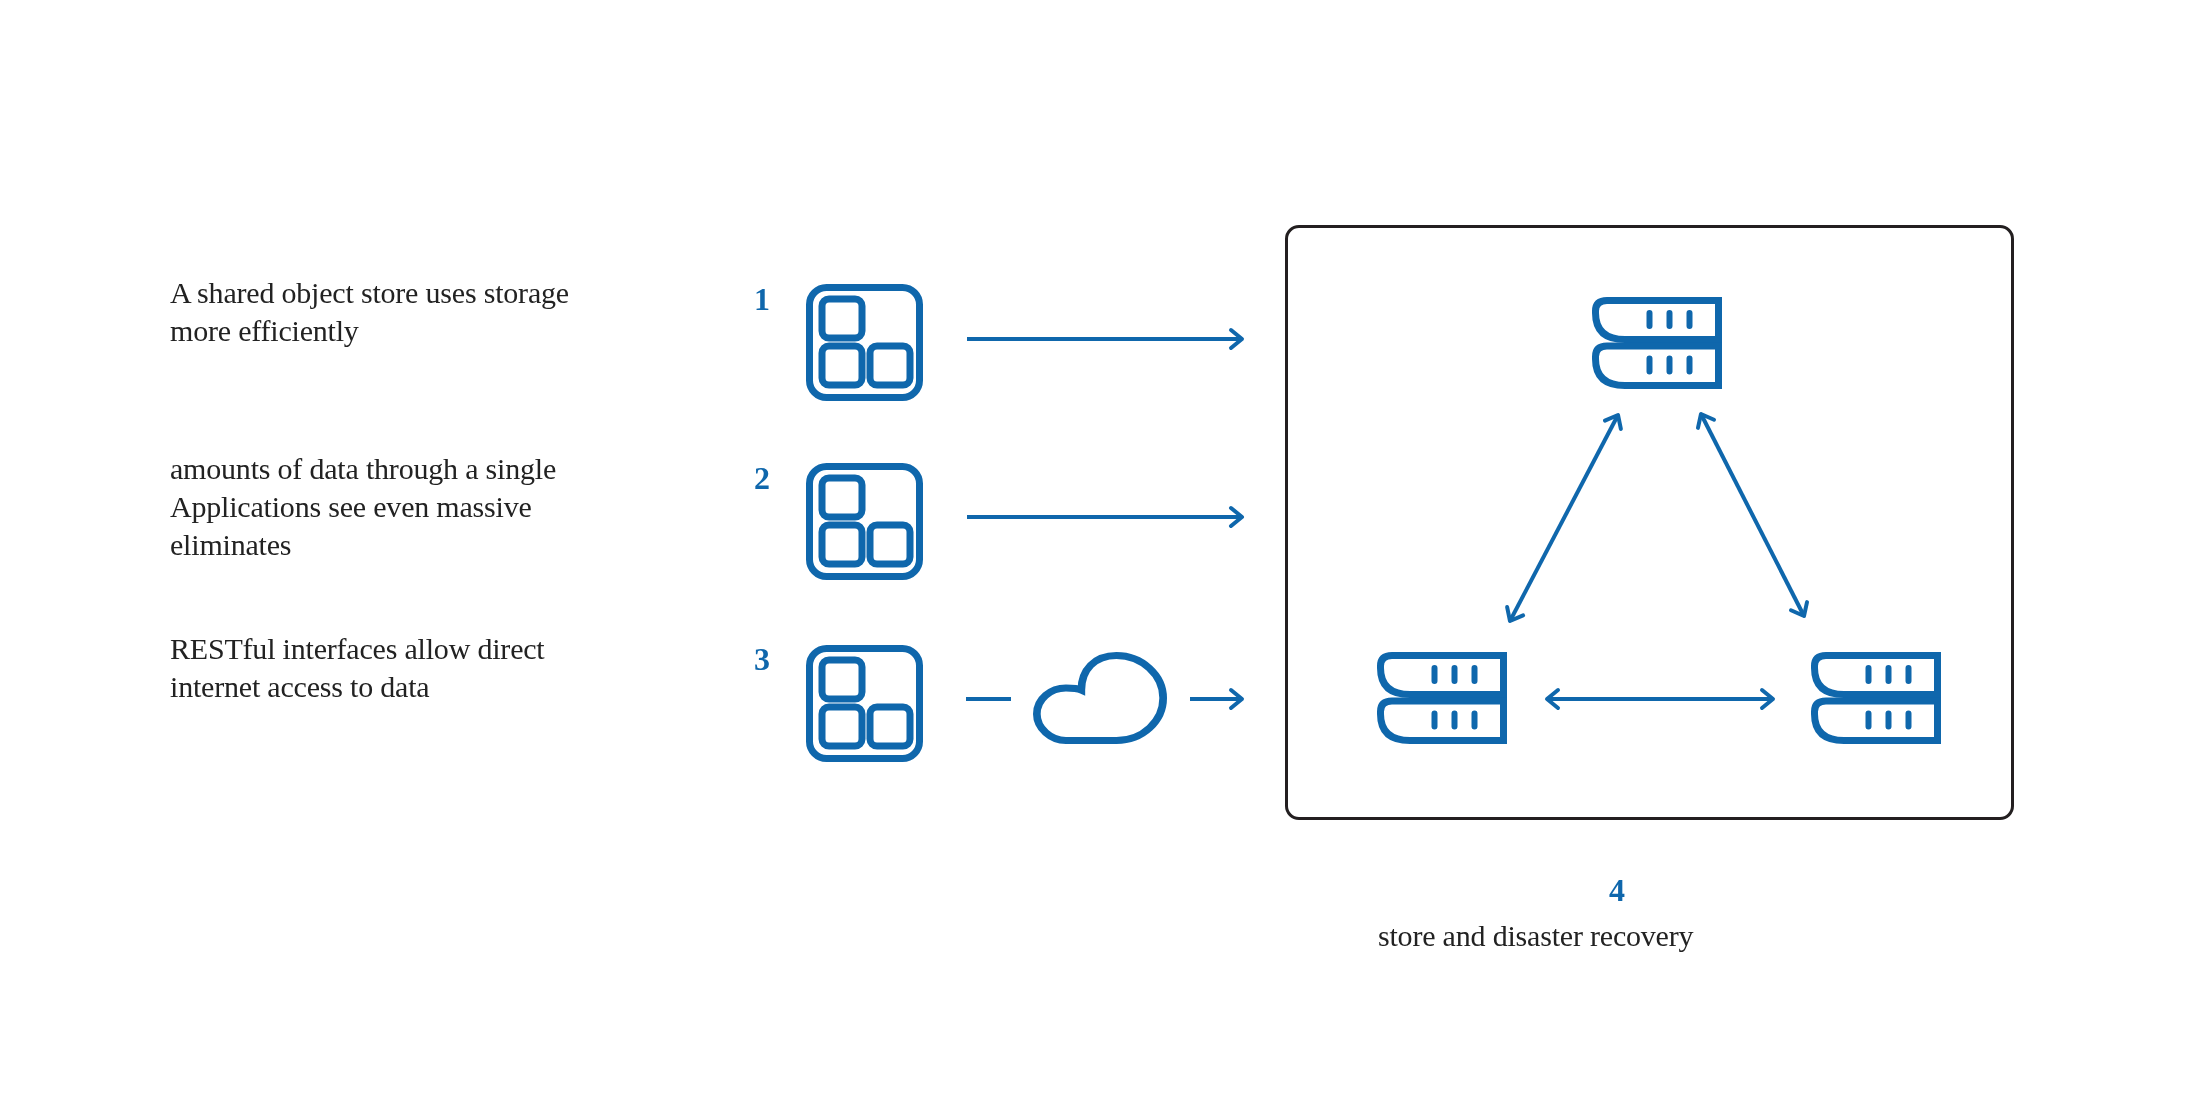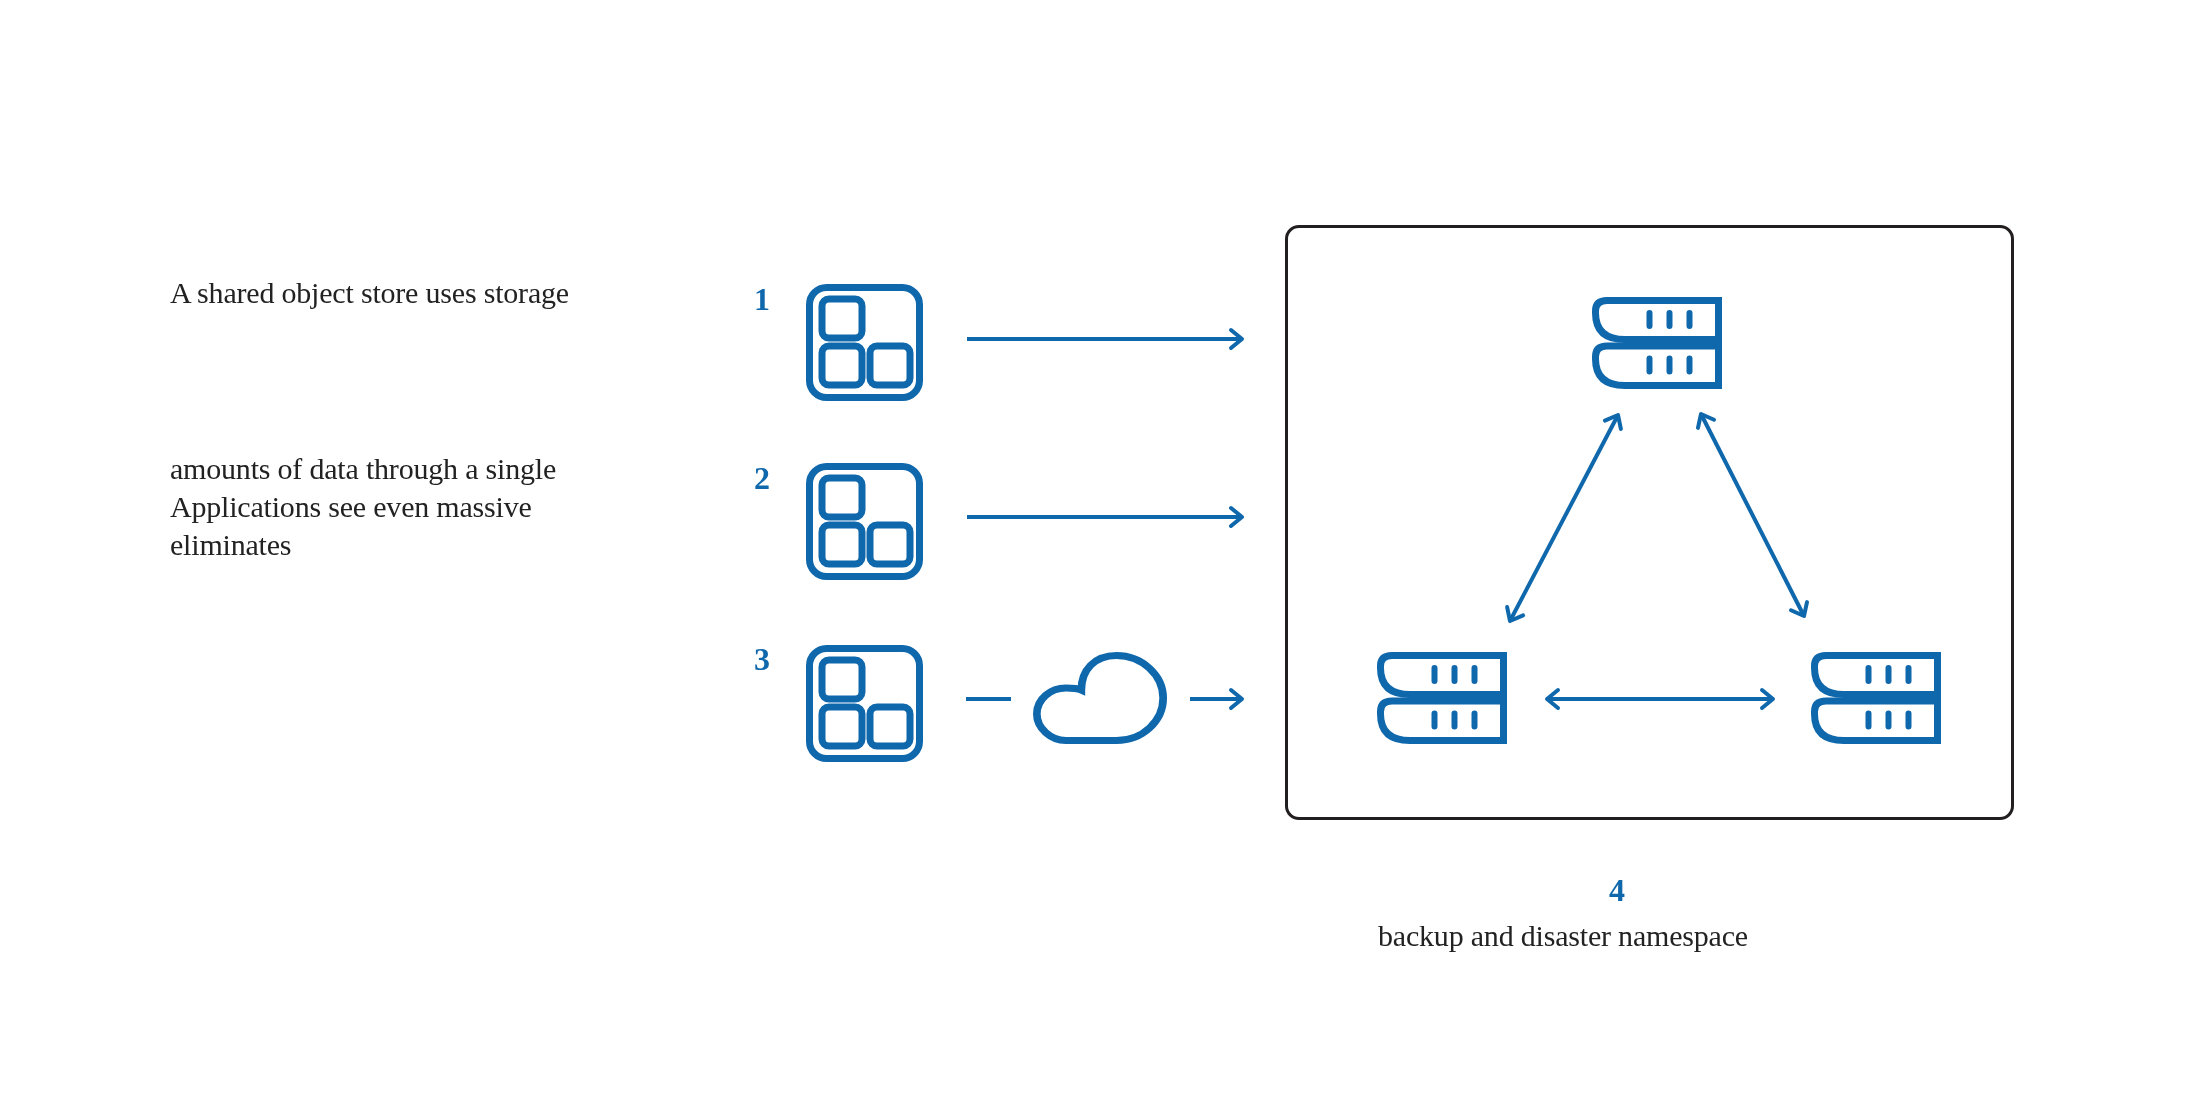--- a/index.html
+++ b/index.html
@@ -49,20 +49,21 @@
   <svg width="0" height="0" style="position:absolute" aria-hidden="true">
     <defs>
       <marker id="ah" markerUnits="userSpaceOnUse" markerWidth="22" markerHeight="26" viewBox="0 0 22 26" refX="15" refY="13" orient="auto-start-reverse">
         <path class="s" d="M4 4 L15 13 L4 22" stroke="#0f67ac" stroke-width="4" stroke-linecap="round" stroke-linejoin="round" fill="none"></path>
       </marker>
     </defs>
   </svg>
 
   <div class="abs feature-text" style="left:170px;top:274px">
     <div>A shared object store uses storage</div>
+    <div>more efficiently</div>
   </div>
 
   <div class="abs step-number" style="left:754px;top:280px">1</div>
 
   <svg class="abs" style="left:806px;top:284px" width="117" height="117" viewBox="0 0 117 117">
     <rect class="s" x="3.5" y="3.5" width="110" height="110" rx="17" stroke="#0f67ac" stroke-width="7"></rect>
     <rect class="s" x="16" y="15" width="40" height="39" rx="7" stroke="#0f67ac" stroke-width="7"></rect>
     <rect class="s" x="16" y="62" width="40" height="39" rx="7" stroke="#0f67ac" stroke-width="7"></rect>
     <rect class="s" x="64" y="62" width="40" height="39" rx="7" stroke="#0f67ac" stroke-width="7"></rect>
   </svg>
@@ -83,20 +84,24 @@
     <rect class="s" x="3.5" y="3.5" width="110" height="110" rx="17" stroke="#0f67ac" stroke-width="7"></rect>
     <rect class="s" x="16" y="15" width="40" height="39" rx="7" stroke="#0f67ac" stroke-width="7"></rect>
     <rect class="s" x="16" y="62" width="40" height="39" rx="7" stroke="#0f67ac" stroke-width="7"></rect>
     <rect class="s" x="64" y="62" width="40" height="39" rx="7" stroke="#0f67ac" stroke-width="7"></rect>
   </svg>
 
   <svg class="abs" style="left:960px;top:497px" width="300" height="40" viewBox="0 0 300 40">
     <line class="s" x1="7" y1="20" x2="282" y2="20" stroke="#0f67ac" stroke-width="4" marker-end="url(#ah)"></line>
   </svg>
 
+  <div class="abs feature-text" style="left:170px;top:630px">
+    <div>RESTful interfaces allow direct</div>
+    <div>internet access to data</div>
+  </div>
 
   <div class="abs step-number" style="left:754px;top:640px">3</div>
 
   <svg class="abs" style="left:806px;top:645px" width="117" height="117" viewBox="0 0 117 117">
     <rect class="s" x="3.5" y="3.5" width="110" height="110" rx="17" stroke="#0f67ac" stroke-width="7"></rect>
     <rect class="s" x="16" y="15" width="40" height="39" rx="7" stroke="#0f67ac" stroke-width="7"></rect>
     <rect class="s" x="16" y="62" width="40" height="39" rx="7" stroke="#0f67ac" stroke-width="7"></rect>
     <rect class="s" x="64" y="62" width="40" height="39" rx="7" stroke="#0f67ac" stroke-width="7"></rect>
   </svg>
 
@@ -140,16 +145,16 @@
     <line class="s" x1="16" y1="14" x2="119" y2="216" stroke="#0f67ac" stroke-width="4" marker-start="url(#ah)" marker-end="url(#ah)"></line>
   </svg>
 
   <svg class="abs" style="left:1535px;top:679px" width="250" height="40" viewBox="0 0 250 40">
     <line class="s" x1="12" y1="20" x2="238" y2="20" stroke="#0f67ac" stroke-width="4" marker-start="url(#ah)" marker-end="url(#ah)"></line>
   </svg>
 
   <div class="abs step-number" style="left:1595px;top:871px;width:44px;text-align:center">4</div>
 
   <div class="abs feature-text" style="left:1378px;top:917px">
-    <div>backup and disaster namespace</div>
+    <div>store and disaster recovery</div>
   </div>
 
 </div>
 
 </body></html>

